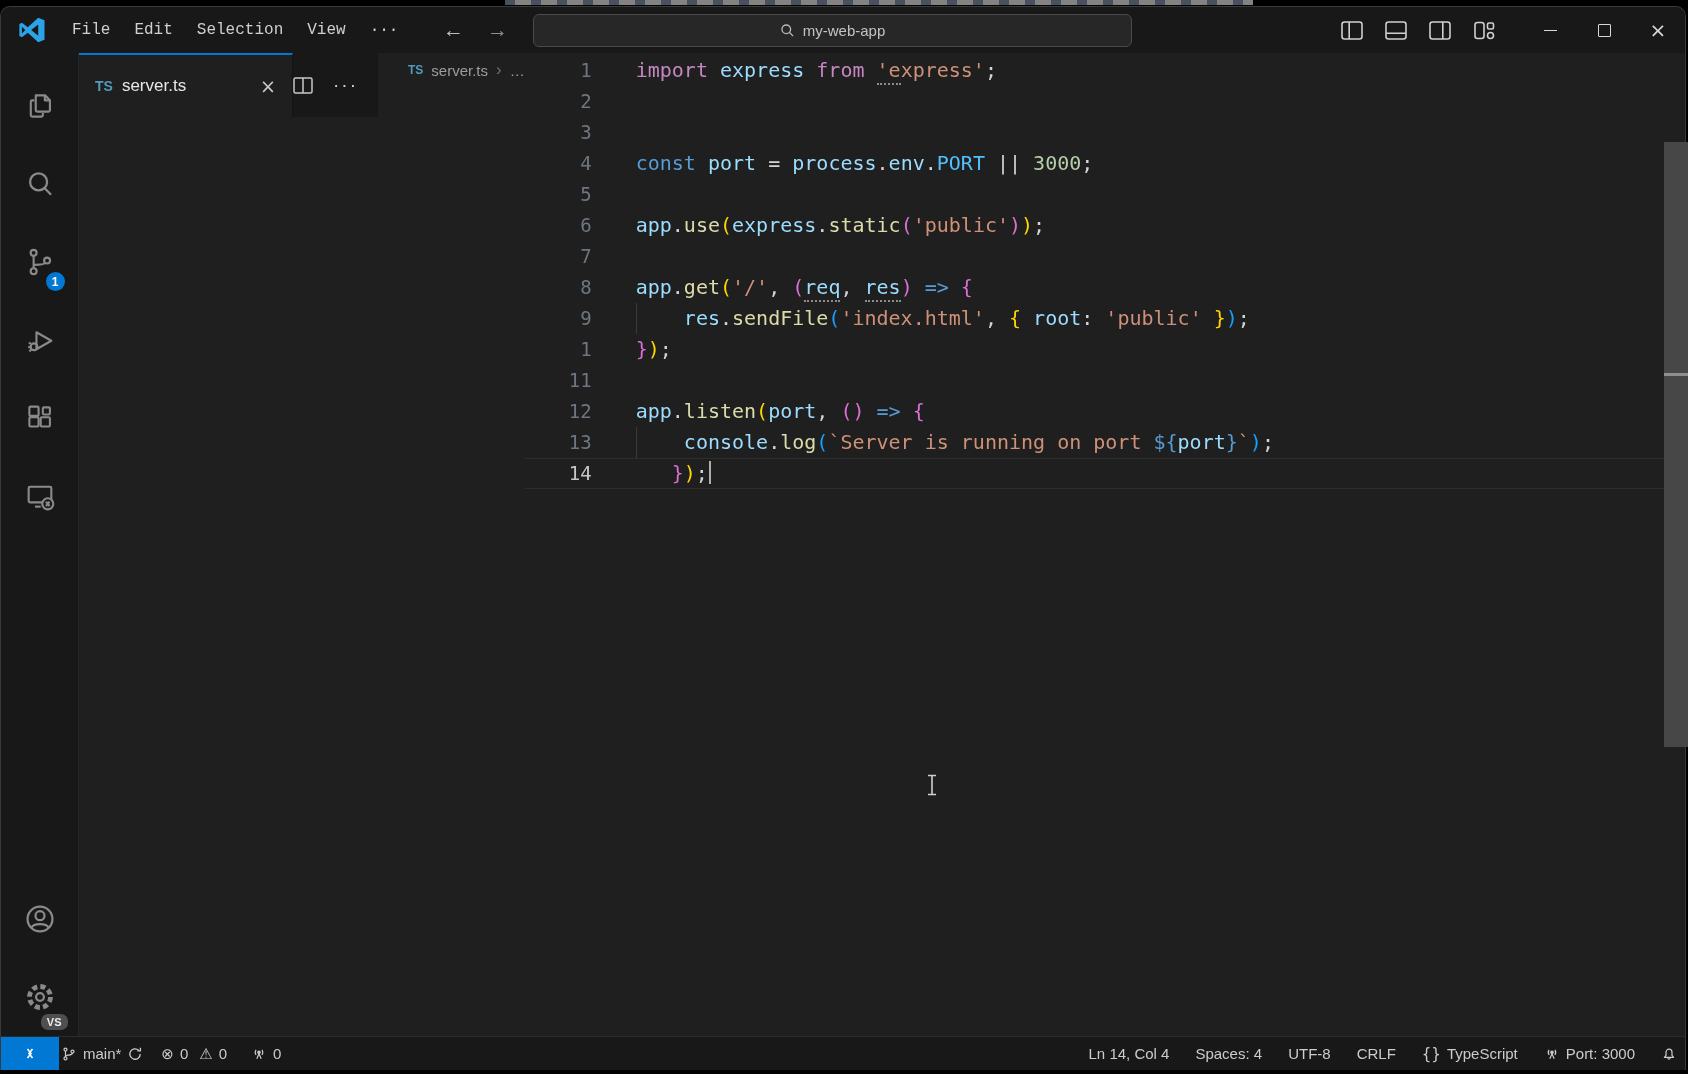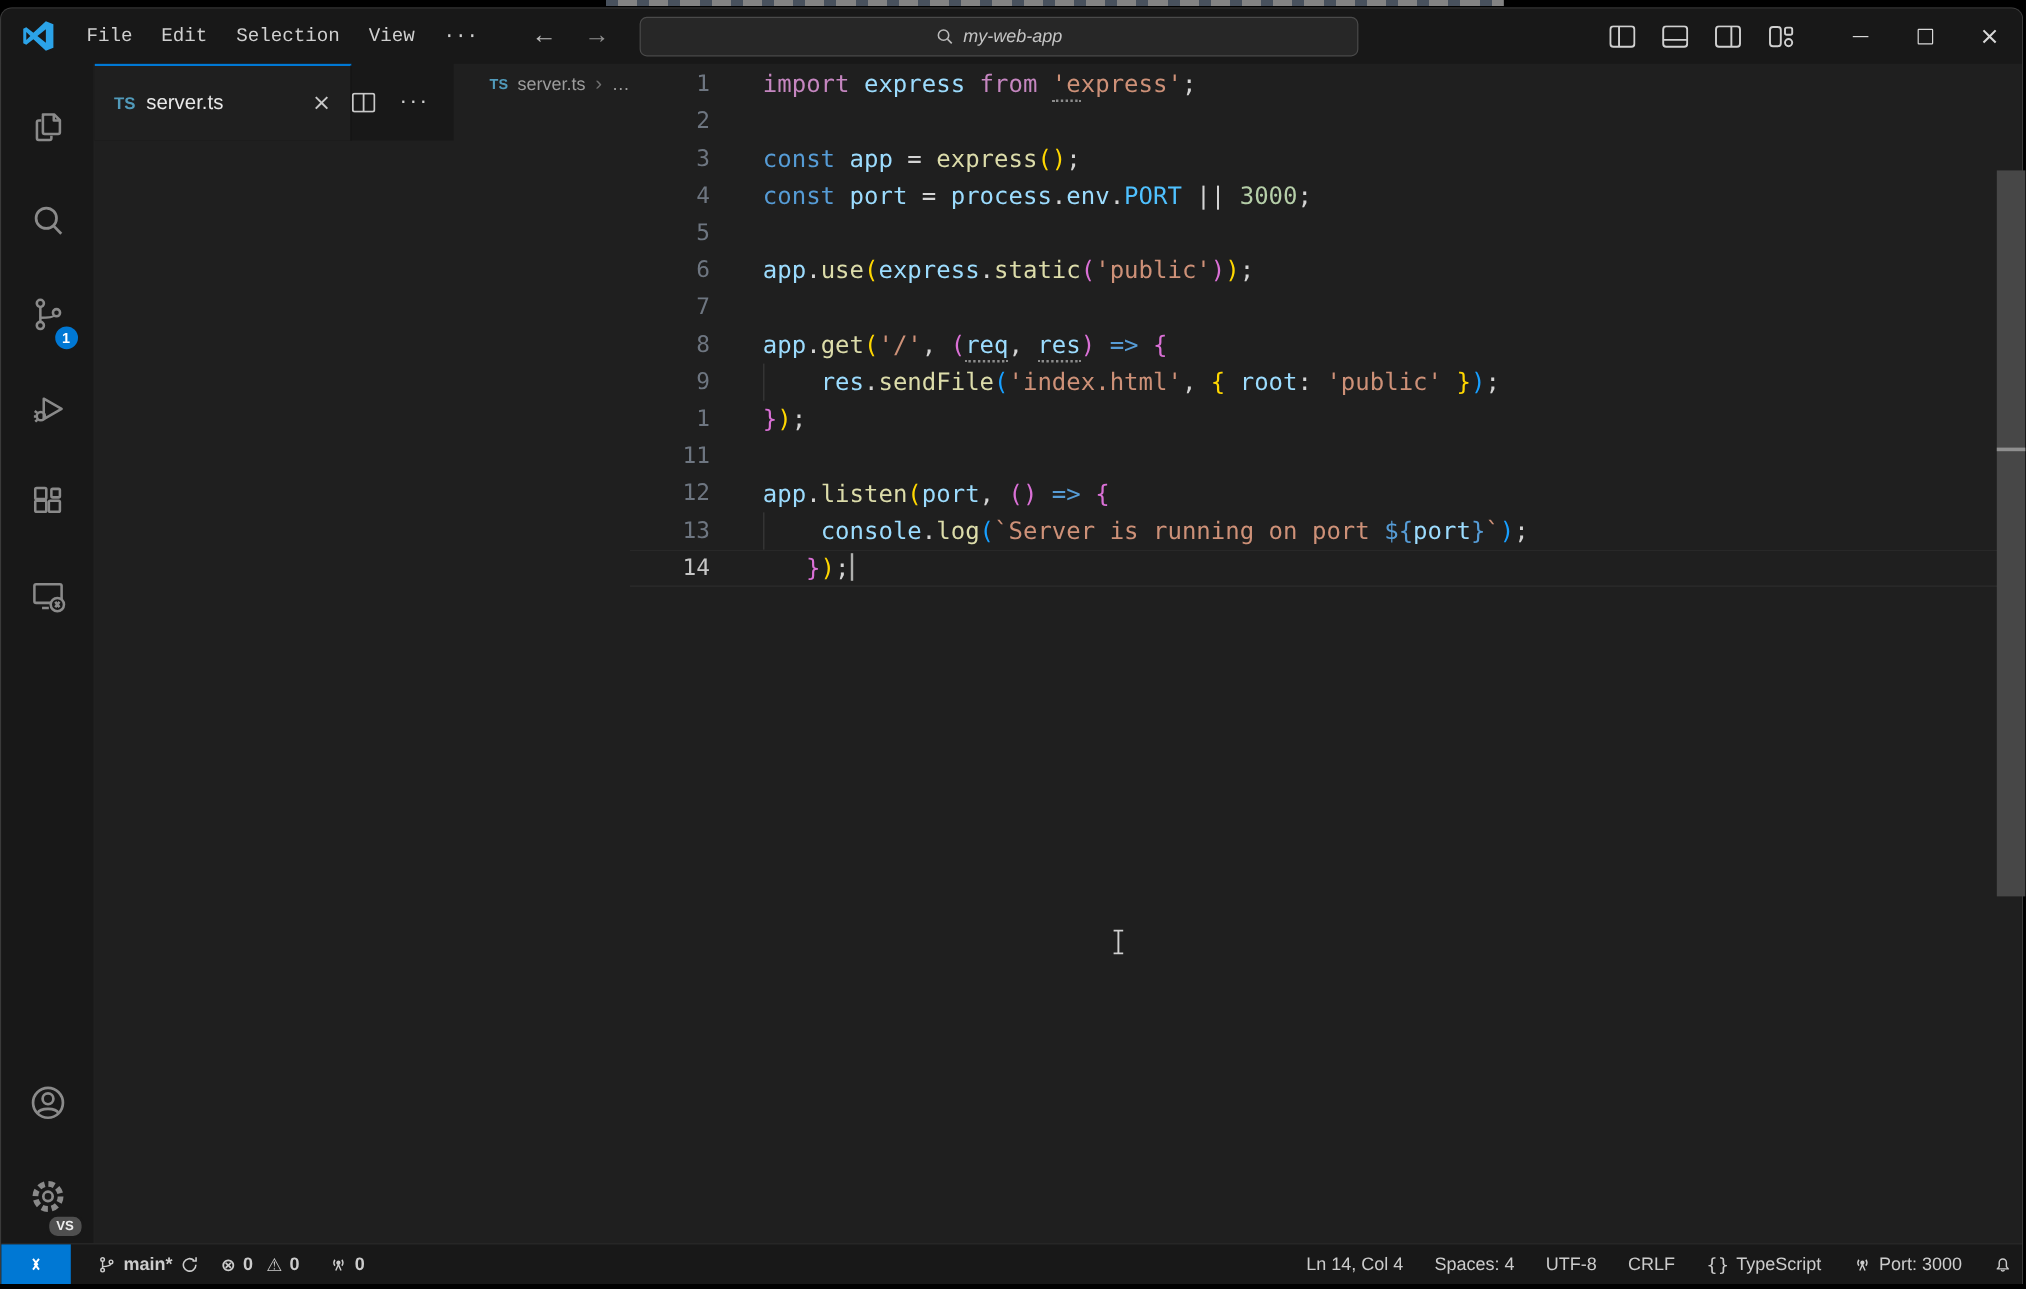--- a/index.html
+++ b/index.html
@@ -13,21 +13,21 @@
     display:flex;flex-direction:column;box-sizing:border-box;}
   
   .titlebar{height:46px;background:#181818;display:flex;align-items:center;position:relative;flex:0 0 auto;}
   .logo{width:30px;height:30px;margin-left:15px;flex:0 0 auto;}
   .menus{display:flex;margin-left:14px;font-family:Liberation Mono, monospace;}
   .menu-item{color:#cfcfcf;font-size:16px;padding:5px 12px;border-radius:5px;cursor:default;}
   .nav-arrows{display:flex;gap:18px;margin-left:30px;color:#bdbdbd;font-size:21px;}
   .nav-arrows span{width:26px;text-align:center;}
   .searchbox{position:absolute;left:532px;top:7px;width:597px;height:31px;background:#272727;
     border:1px solid #4a4a4a;border-radius:6px;display:flex;align-items:center;justify-content:center;
-    color:#c3c3c3;font-size:15px;gap:8px;font-style:italic;}
+    color:#c3c3c3;font-size:15px;gap:8px;}
   .tb-right{margin-left:auto;display:flex;align-items:center;height:100%;}
   .layout-icons{display:flex;gap:22px;margin-right:28px;align-items:center;}
   .layout-icons svg{display:block;}
   .win-btn{width:54px;height:46px;display:flex;align-items:center;justify-content:center;color:#d8d8d8;font-size:18px;}
   .min-glyph{display:block;width:13px;border-top:1.6px solid #d8d8d8;}
   .max-glyph{display:block;width:11px;height:11px;border:1.4px solid #d8d8d8;border-radius:1px;}
   .close-glyph{font-size:20px;line-height:20px;font-family:"DejaVu Sans",sans-serif;}
   
   .main{flex:1 1 auto;display:flex;min-height:0;}
   .activitybar{width:78px;background:#181818;border-right:1px solid #252525;display:flex;flex-direction:column;align-items:center;padding-top:14px;box-sizing:border-box;}
@@ -67,21 +67,21 @@
   .tk-b1{color:var(--syn-b1);} .tk-b2{color:var(--syn-b2);} .tk-b3{color:var(--syn-b3);}
   
   .right-strip{position:absolute;right:0;top:142px;width:24px;height:605px;background:#474747;}
   .right-strip-line{position:absolute;right:0;top:373px;width:24px;height:3px;background:#8f8f8f;}
   
   .ibeam{position:absolute;left:925px;top:773px;}
   
   .statusbar{height:33px;background:#181818;border-top:1px solid #2b2b2b;display:flex;align-items:center;
     color:#cccccc;font-size:15px;flex:0 0 auto;}
   .sb-remote{width:58px;height:100%;background:var(--accent);display:flex;align-items:center;justify-content:center;color:#fff;}
-  .sb-left{display:flex;align-items:center;gap:18px;padding-left:22px;font-weight:bold;}
+  .sb-left{display:flex;align-items:center;gap:18px;padding-left:2px;}
   .sb-item{display:flex;align-items:center;gap:6px;white-space:nowrap;}
   .sb-right{margin-left:auto;display:flex;align-items:center;gap:26px;padding-right:8px;}
   .sb-glyph{font-family:"DejaVu Sans",sans-serif;font-size:15px;}
   .bottom-gap{position:absolute;left:0;bottom:0;width:100%;height:4px;background:#000;}
   svg{flex:0 0 auto;}
 </style>
 </head>
 <body>
 
 <div class="screen">
@@ -240,21 +240,21 @@
         <div class="breadcrumb">
           <span class="ts-icon">TS</span>
           <span>server.ts</span>
           <span class="crumb-sep">›</span>
           <span>…</span>
         </div>
 
         <div class="code">
             <div class="line"><span class="gutter">1</span><span class="ltext"><span class="tk-k2">import</span><span class="tk-v"> express</span><span class="tk-k2"> from</span><span class="tk-p"> </span><span class="tk-s dotted">'e</span><span class="tk-s">xpress'</span><span class="tk-p">;</span></span></div>
             <div class="line"><span class="gutter">2</span><span class="ltext"></span></div>
-            <div class="line"><span class="gutter">3</span><span class="ltext"><span class="tk-k1">const</span><span class="tk-v"> app</span><span class="tk-p"> =</span><span class="tk-f"> express</span><span class="tk-b1">(</span><span class="tk-b1">)</span><span class="tk-p">;</span></span></div>
+            <div class="line"><span class="gutter">3</span></div>
             <div class="line"><span class="gutter">4</span><span class="ltext"><span class="tk-k1">const</span><span class="tk-v"> port</span><span class="tk-p"> =</span><span class="tk-v"> process</span><span class="tk-p">.</span><span class="tk-v">env</span><span class="tk-p">.</span><span class="tk-c">PORT</span><span class="tk-p"> ||</span><span class="tk-n"> 3000</span><span class="tk-p">;</span></span></div>
             <div class="line"><span class="gutter">5</span><span class="ltext"></span></div>
             <div class="line"><span class="gutter">6</span><span class="ltext"><span class="tk-v">app</span><span class="tk-p">.</span><span class="tk-f">use</span><span class="tk-b1">(</span><span class="tk-v">express</span><span class="tk-p">.</span><span class="tk-f">static</span><span class="tk-b2">(</span><span class="tk-s">'public'</span><span class="tk-b2">)</span><span class="tk-b1">)</span><span class="tk-p">;</span></span></div>
             <div class="line"><span class="gutter">7</span><span class="ltext"></span></div>
             <div class="line"><span class="gutter">8</span><span class="ltext"><span class="tk-v">app</span><span class="tk-p">.</span><span class="tk-f">get</span><span class="tk-b1">(</span><span class="tk-s">'/'</span><span class="tk-p">, </span><span class="tk-b2">(</span><span class="tk-v dotted">req</span><span class="tk-p">, </span><span class="tk-v dotted">res</span><span class="tk-b2">)</span><span class="tk-k1"> =&gt;</span><span class="tk-b2"> {</span></span></div>
             <div class="line"><span class="gutter">9</span><span class="ltext"><span class="guide"></span><span class="tk-p">    </span><span class="tk-v">res</span><span class="tk-p">.</span><span class="tk-f">sendFile</span><span class="tk-b3">(</span><span class="tk-s">'index.html'</span><span class="tk-p">, </span><span class="tk-b1">{</span><span class="tk-v"> root</span><span class="tk-p">:</span><span class="tk-s"> 'public'</span><span class="tk-b1"> }</span><span class="tk-b3">)</span><span class="tk-p">;</span></span></div>
             <div class="line"><span class="gutter">1</span><span class="ltext"><span class="tk-b2">}</span><span class="tk-b1">)</span><span class="tk-p">;</span></span></div>
             <div class="line"><span class="gutter">11</span><span class="ltext"></span></div>
             <div class="line"><span class="gutter">12</span><span class="ltext"><span class="tk-v">app</span><span class="tk-p">.</span><span class="tk-f">listen</span><span class="tk-b1">(</span><span class="tk-v">port</span><span class="tk-p">, </span><span class="tk-b2">(</span><span class="tk-b2">)</span><span class="tk-k1"> =&gt;</span><span class="tk-b2"> {</span></span></div>
             <div class="line"><span class="gutter">13</span><span class="ltext"><span class="guide"></span><span class="tk-p">    </span><span class="tk-v">console</span><span class="tk-p">.</span><span class="tk-f">log</span><span class="tk-b3">(</span><span class="tk-s">`Server is running on port </span><span class="tk-k1">${</span><span class="tk-v">port</span><span class="tk-k1">}</span><span class="tk-s">`</span><span class="tk-b3">)</span><span class="tk-p">;</span></span></div>

